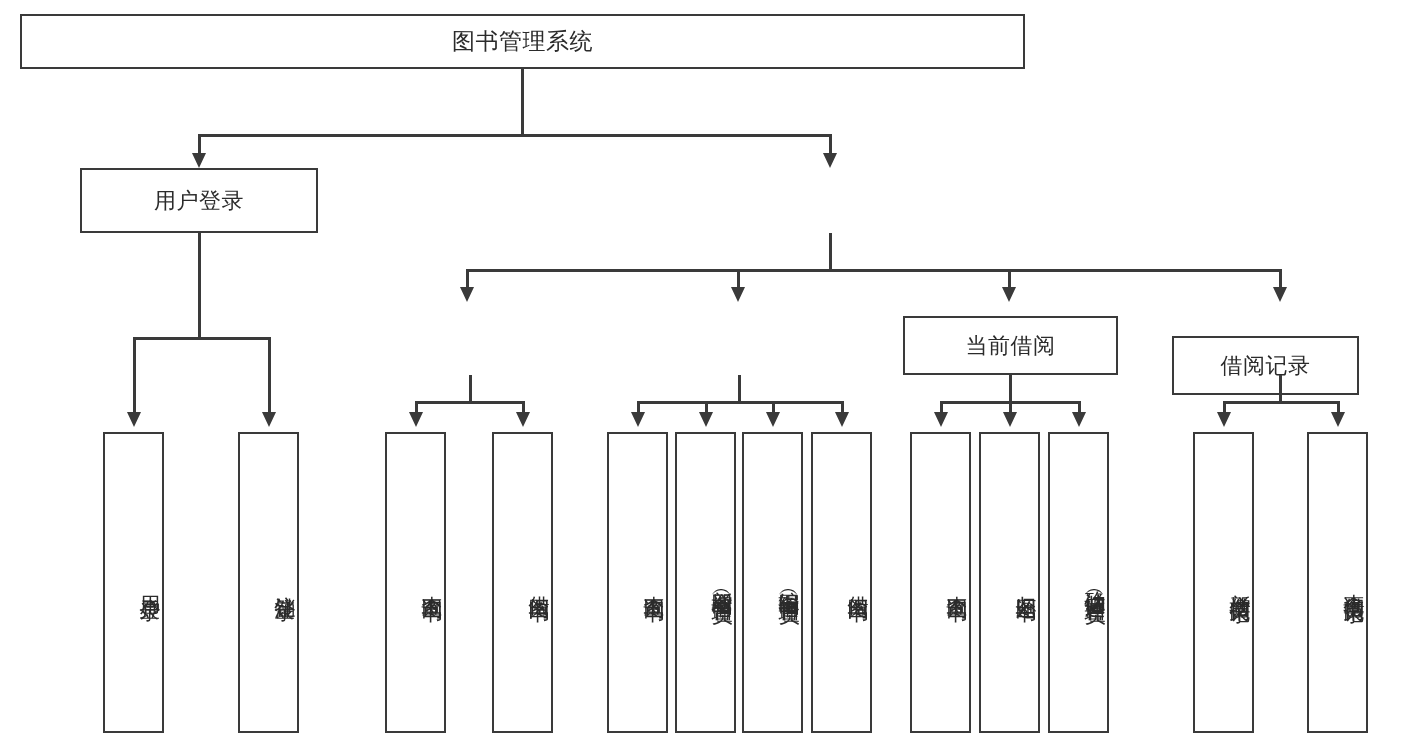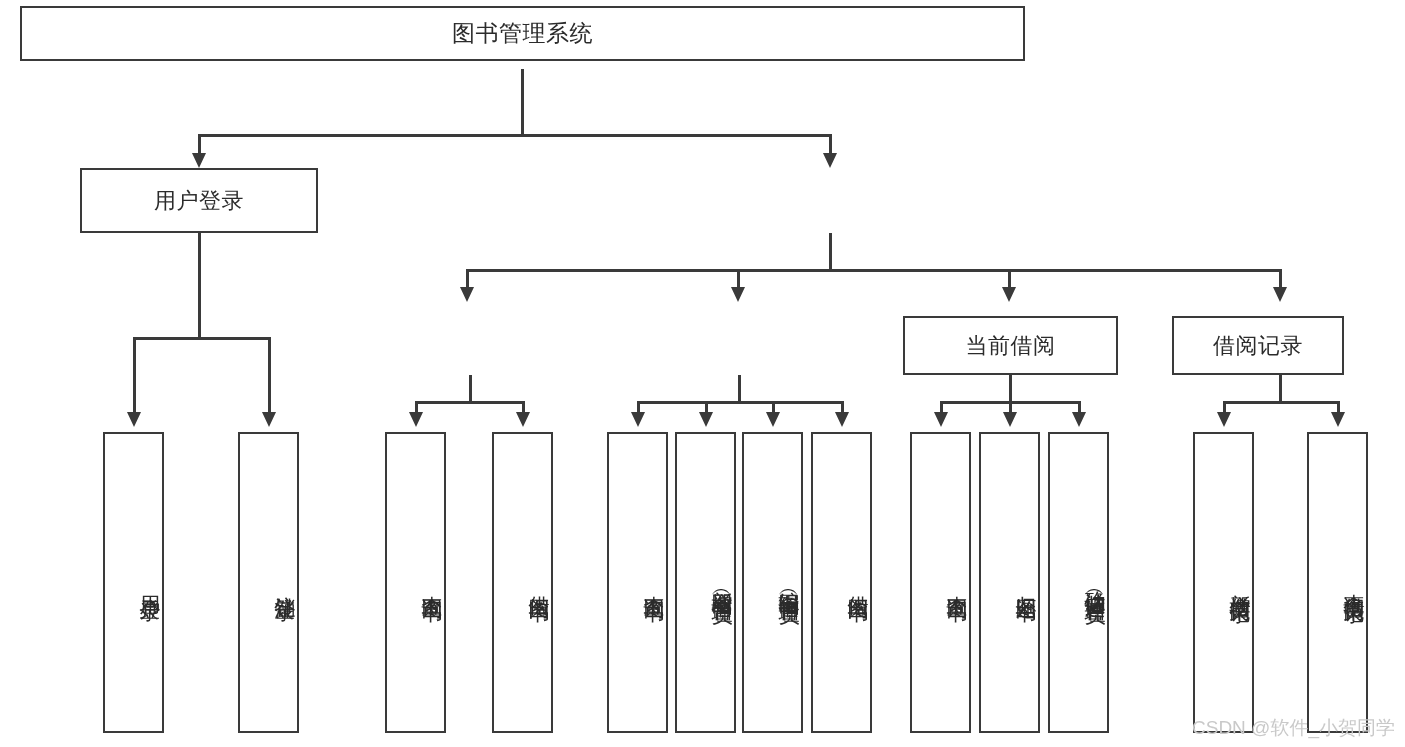--- a/index.html
+++ b/index.html
@@ -73,21 +73,21 @@
     color:#c9c9c9;
     white-space:nowrap;
     user-select:none;
   }
 </style>
 </head>
 <body>
 
 <div id="diagram">
 
-  <div class="node root" style="left:20px;top:6px;width:1005px;height:55px;">
+  <div class="node root" style="left:20px;top:14px;width:1005px;height:55px;">
     <span class="lbl">图书管理系统</span>
   </div>
 
   <div class="vline" style="left:521px;top:69px;height:66px;"></div>
   <div class="hline" style="left:198px;top:134px;width:634px;"></div>
   <div class="vline" style="left:198px;top:134px;height:21px;"></div>
   <div class="vline" style="left:829px;top:134px;height:21px;"></div>
   <div class="arrow" style="left:192px;top:153px;"></div>
   <div class="arrow" style="left:823px;top:153px;"></div>
 
@@ -109,21 +109,21 @@
   <div class="vline" style="left:1008px;top:269px;height:20px;"></div>
   <div class="vline" style="left:1279px;top:269px;height:20px;"></div>
   <div class="arrow" style="left:460px;top:287px;"></div>
   <div class="arrow" style="left:731px;top:287px;"></div>
   <div class="arrow" style="left:1002px;top:287px;"></div>
   <div class="arrow" style="left:1273px;top:287px;"></div>
 
   <div class="node lvl3" style="left:903px;top:316px;width:215px;height:59px;">
     <span class="lbl">当前借阅</span>
   </div>
-  <div class="node lvl3" style="left:1172px;top:316px;width:172px;height:59px;text-align:center;">
+  <div class="node lvl3" style="left:1172px;top:336px;width:187px;height:59px;text-align:center;">
     <span class="lbl">借阅记录</span>
   </div>
 
   <div class="vline" style="left:469px;top:375px;height:28px;"></div>
   <div class="hline" style="left:415px;top:401px;width:110px;"></div>
   <div class="vline" style="left:415px;top:401px;height:13px;"></div>
   <div class="vline" style="left:522px;top:401px;height:13px;"></div>
   <div class="arrow" style="left:409px;top:412px;"></div>
   <div class="arrow" style="left:516px;top:412px;"></div>
 
@@ -191,15 +191,14 @@
     <span class="lbl">确认归还（管理员）</span>
   </div>
 
   <div class="node leaf" style="left:1193px;top:432px;width:61px;height:301px;">
     <span class="lbl">新增借阅记录</span>
   </div>
   <div class="node leaf" style="left:1307px;top:432px;width:61px;height:301px;">
     <span class="lbl">查询借阅记录</span>
   </div>
 
-  <div class="watermark" style="left:1192px;top:715px;">CSDN @软件_小贺同学</div>
 
 </div>
 
 </body></html>

